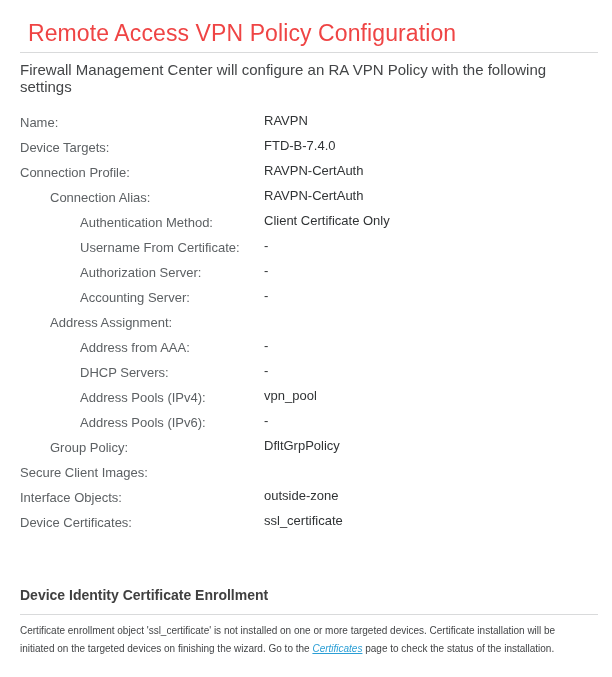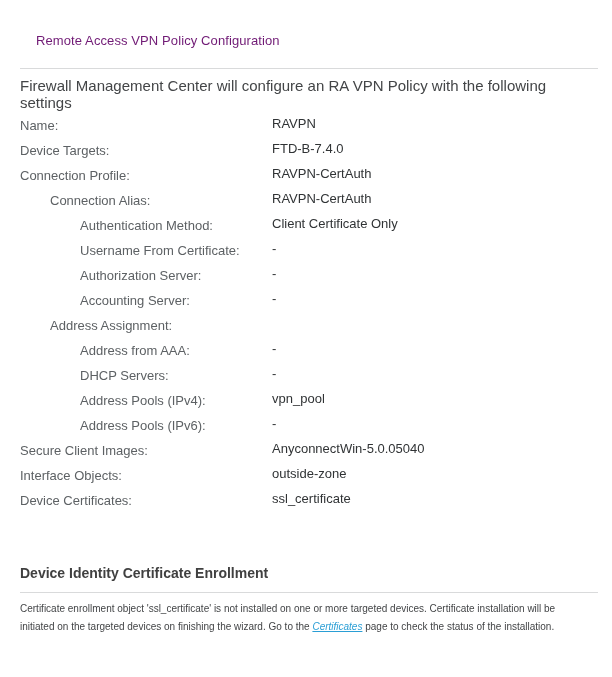--- a/index.html
+++ b/index.html
@@ -13,57 +13,57 @@
     font-family: "Liberation Sans", "DejaVu Sans", sans-serif;
     color: #333333;
     overflow: hidden;
   }
   .content {
     box-sizing: border-box;
     width: 612px;
     padding: 14px 14px 0 20px;
   }
   .page-title {
-    font-size: 13px;
+    font-size: 23px;
     font-weight: 400;
-    color: #701a75;
-    margin: 16px;
+    color: #ef4444;
+    margin: 8px;
     line-height: 22px;
     letter-spacing: 0.1px;
   }
   .divider {
     border: none;
     border-top: 1px solid #d9dadb;
     margin: 8px 0 0 0;
   }
   .subtitle {
     font-size: 15px;
     color: #434547;
     margin: 8px 0 0 0;
     line-height: 17px;
   }
   .settings {
-    margin-top: 2px;
+    margin-top: 15px;
   }
   .row {
     position: relative;
     height: 25px;
     display: flex;
     align-items: center;
   }
   .row .label {
     font-size: 13px;
     color: #5d6164;
   }
   .indent-0 { padding-left: 0px; }
   .indent-1 { padding-left: 30px; }
   .indent-2 { padding-left: 60px; }
   .row .value {
     position: absolute;
-    left: 252px; 
+    left: 244px; 
     top: 3px;
     font-size: 13px;
     color: #303335;
     white-space: nowrap;
   }
   .enrollment-heading {
     font-size: 14px;
     font-weight: 700;
     color: #404040;
     margin: 52px 0 0 0;
@@ -145,22 +145,25 @@
       </div>
       <div class="row">
         <span class="label indent-2">Address Pools (IPv4):</span>
         <span class="value">vpn_pool</span>
       </div>
       <div class="row">
         <span class="label indent-2">Address Pools (IPv6):</span>
         <span class="value">-</span>
       </div>
       <div class="row">
+        <span class="label indent-1">Group Policy:</span>
+        <span class="value">DfltGrpPolicy</span>
+      </div>
+      <div class="row">
         <span class="label indent-0">Secure Client Images:</span>
-        <span class="value">AnyconnectWin-5.0.05040</span>
       </div>
       <div class="row">
         <span class="label indent-0">Interface Objects:</span>
         <span class="value">outside-zone</span>
       </div>
       <div class="row">
         <span class="label indent-0">Device Certificates:</span>
         <span class="value">ssl_certificate</span>
       </div>
     </div>

